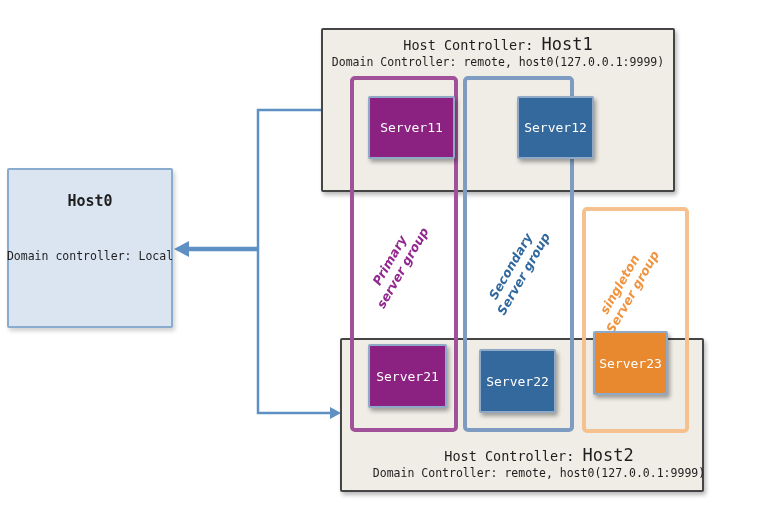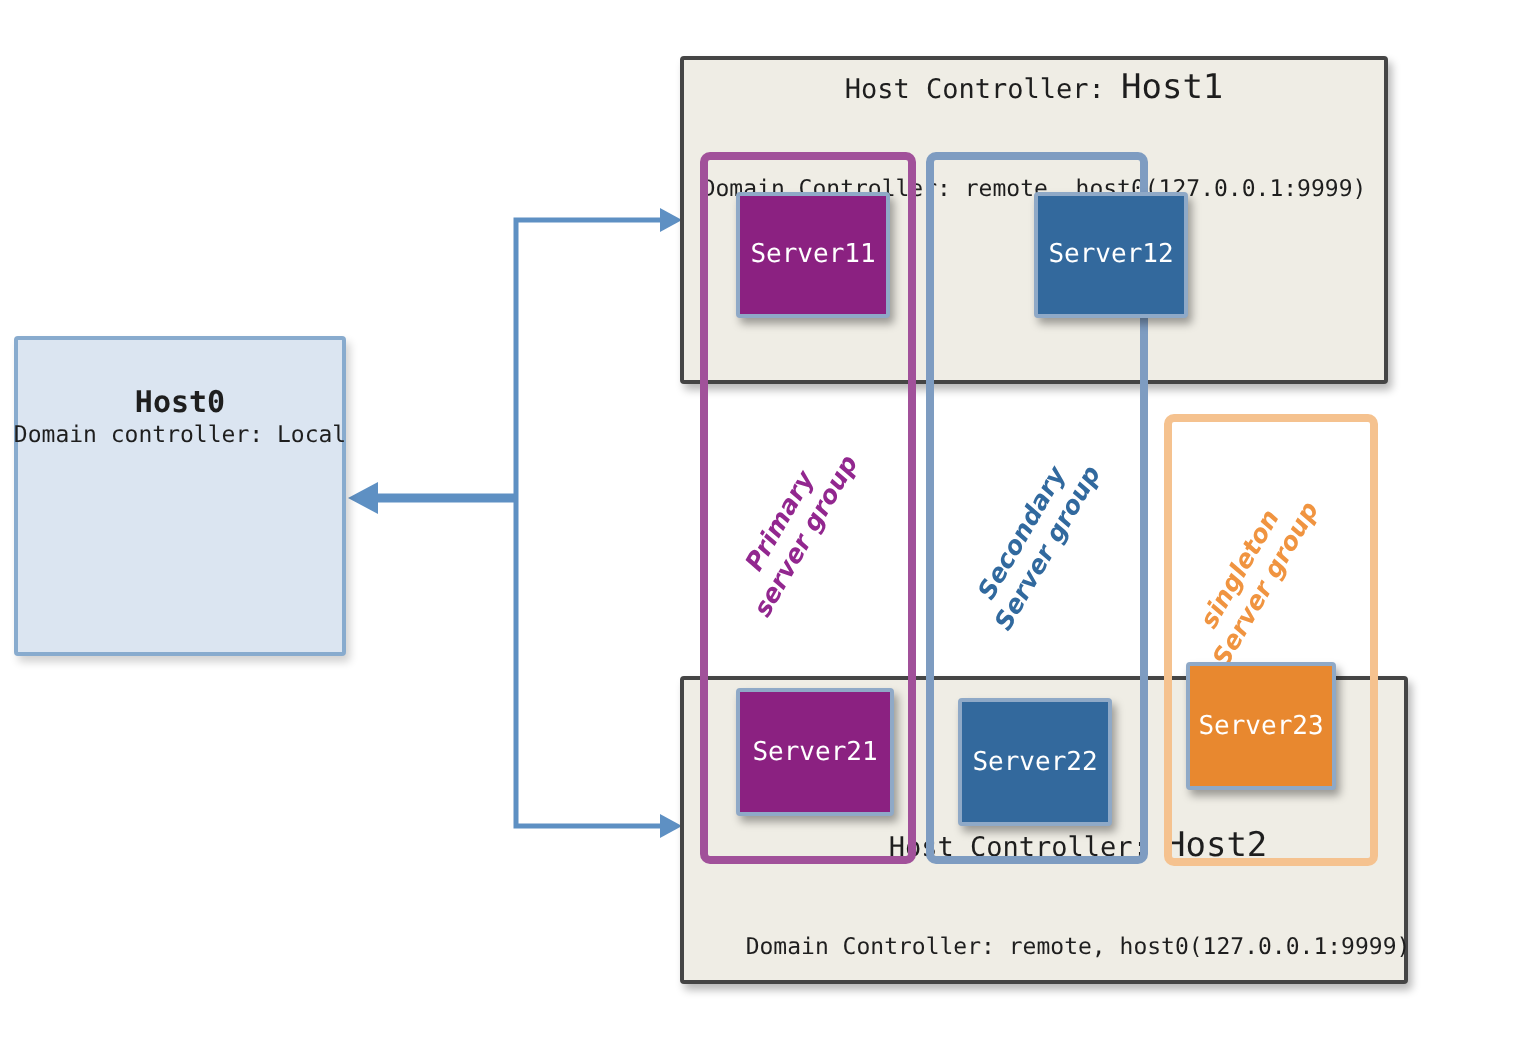--- a/index.html
+++ b/index.html
@@ -7,51 +7,51 @@
     position:relative;width:768px;height:523px;background:#ffffff;overflow:hidden;
     font-family:"DejaVu Sans Mono","Liberation Mono",monospace;color:#1e1e1e;
   }
   .arrows{position:absolute;left:0;top:0;z-index:1;}
   
   .hostbox{
     position:absolute;background:#efede5;border:2px solid #454545;border-radius:2px;
     box-shadow:2px 3px 4px rgba(0,0,0,0.28);box-sizing:border-box;z-index:2;
     display:flex;flex-direction:column;align-items:center;text-align:center;
   }
-  .host1{left:340px;top:28px;width:354px;height:164px;padding-top:5px;}
+  .host1{left:321px;top:28px;width:354px;height:164px;padding-top:5px;}
   .host2{left:340px;top:338px;width:364px;height:154px;justify-content:flex-end;padding-bottom:9px;padding-left:34px;}
   .host-title{font-size:13.5px;line-height:19px;white-space:nowrap;}
   .host-name{font-size:17px;}
-  .host-sub{font-size:11.5px;line-height:15px;white-space:nowrap;margin-top:32px;}
+  .host-sub{font-size:11.5px;line-height:15px;white-space:nowrap;}
   
   .host0{
     position:absolute;left:7px;top:168px;width:166px;height:160px;box-sizing:border-box;
     background:#dbe5f1;border:2px solid #88abce;border-radius:2px;
     box-shadow:2px 3px 4px rgba(0,0,0,0.18);z-index:2;
     display:flex;flex-direction:column;align-items:center;text-align:right;padding-top:22px;
   }
   .h0-title{font-size:15px;font-weight:bold;line-height:18px;}
-  .h0-sub{font-size:11.5px;line-height:15px;white-space:nowrap;}
+  .h0-sub{font-size:11.5px;line-height:15px;white-space:nowrap;margin-top:39px;}
   .h0-addr{font-size:13px;font-weight:bold;margin-top:19px;}
   
   .group{
     position:absolute;box-sizing:border-box;border:4px solid #999;border-radius:5px;
     background:transparent;z-index:3;
   }
   .g-primary{left:350px;top:76px;width:108px;height:356px;}
   .g-secondary{left:463px;top:76px;width:111px;height:356px;}
   .g-singleton{left:582px;top:207px;width:107px;height:226px;}
   
   .server{
     position:absolute;box-sizing:border-box;border:2px solid #8fa9c7;border-radius:2px;
     box-shadow:2px 3px 4px rgba(0,0,0,0.35);z-index:4;
     display:flex;align-items:center;justify-content:center;
     color:#ffffff;font-size:13px;
   }
-  .s11{left:368px;top:96px;width:77px;height:63px;}
+  .s11{left:368px;top:96px;width:87px;height:63px;}
   .s12{left:477px;top:96px;width:77px;height:63px;}
   .s21{left:368px;top:344px;width:79px;height:64px;}
   .s22{left:479px;top:349px;width:77px;height:64px;align-items:center;}
   .s23{left:593px;top:331px;width:75px;height:64px;}
   
   .glabel{
     position:absolute;z-index:3;text-align:center;white-space:nowrap;
     font-family:"DejaVu Sans","Liberation Sans",sans-serif;
     font-style:italic;font-weight:600;font-size:12.5px;line-height:15px;
     transform:translate(-50%,-50%) rotate(-60deg);

